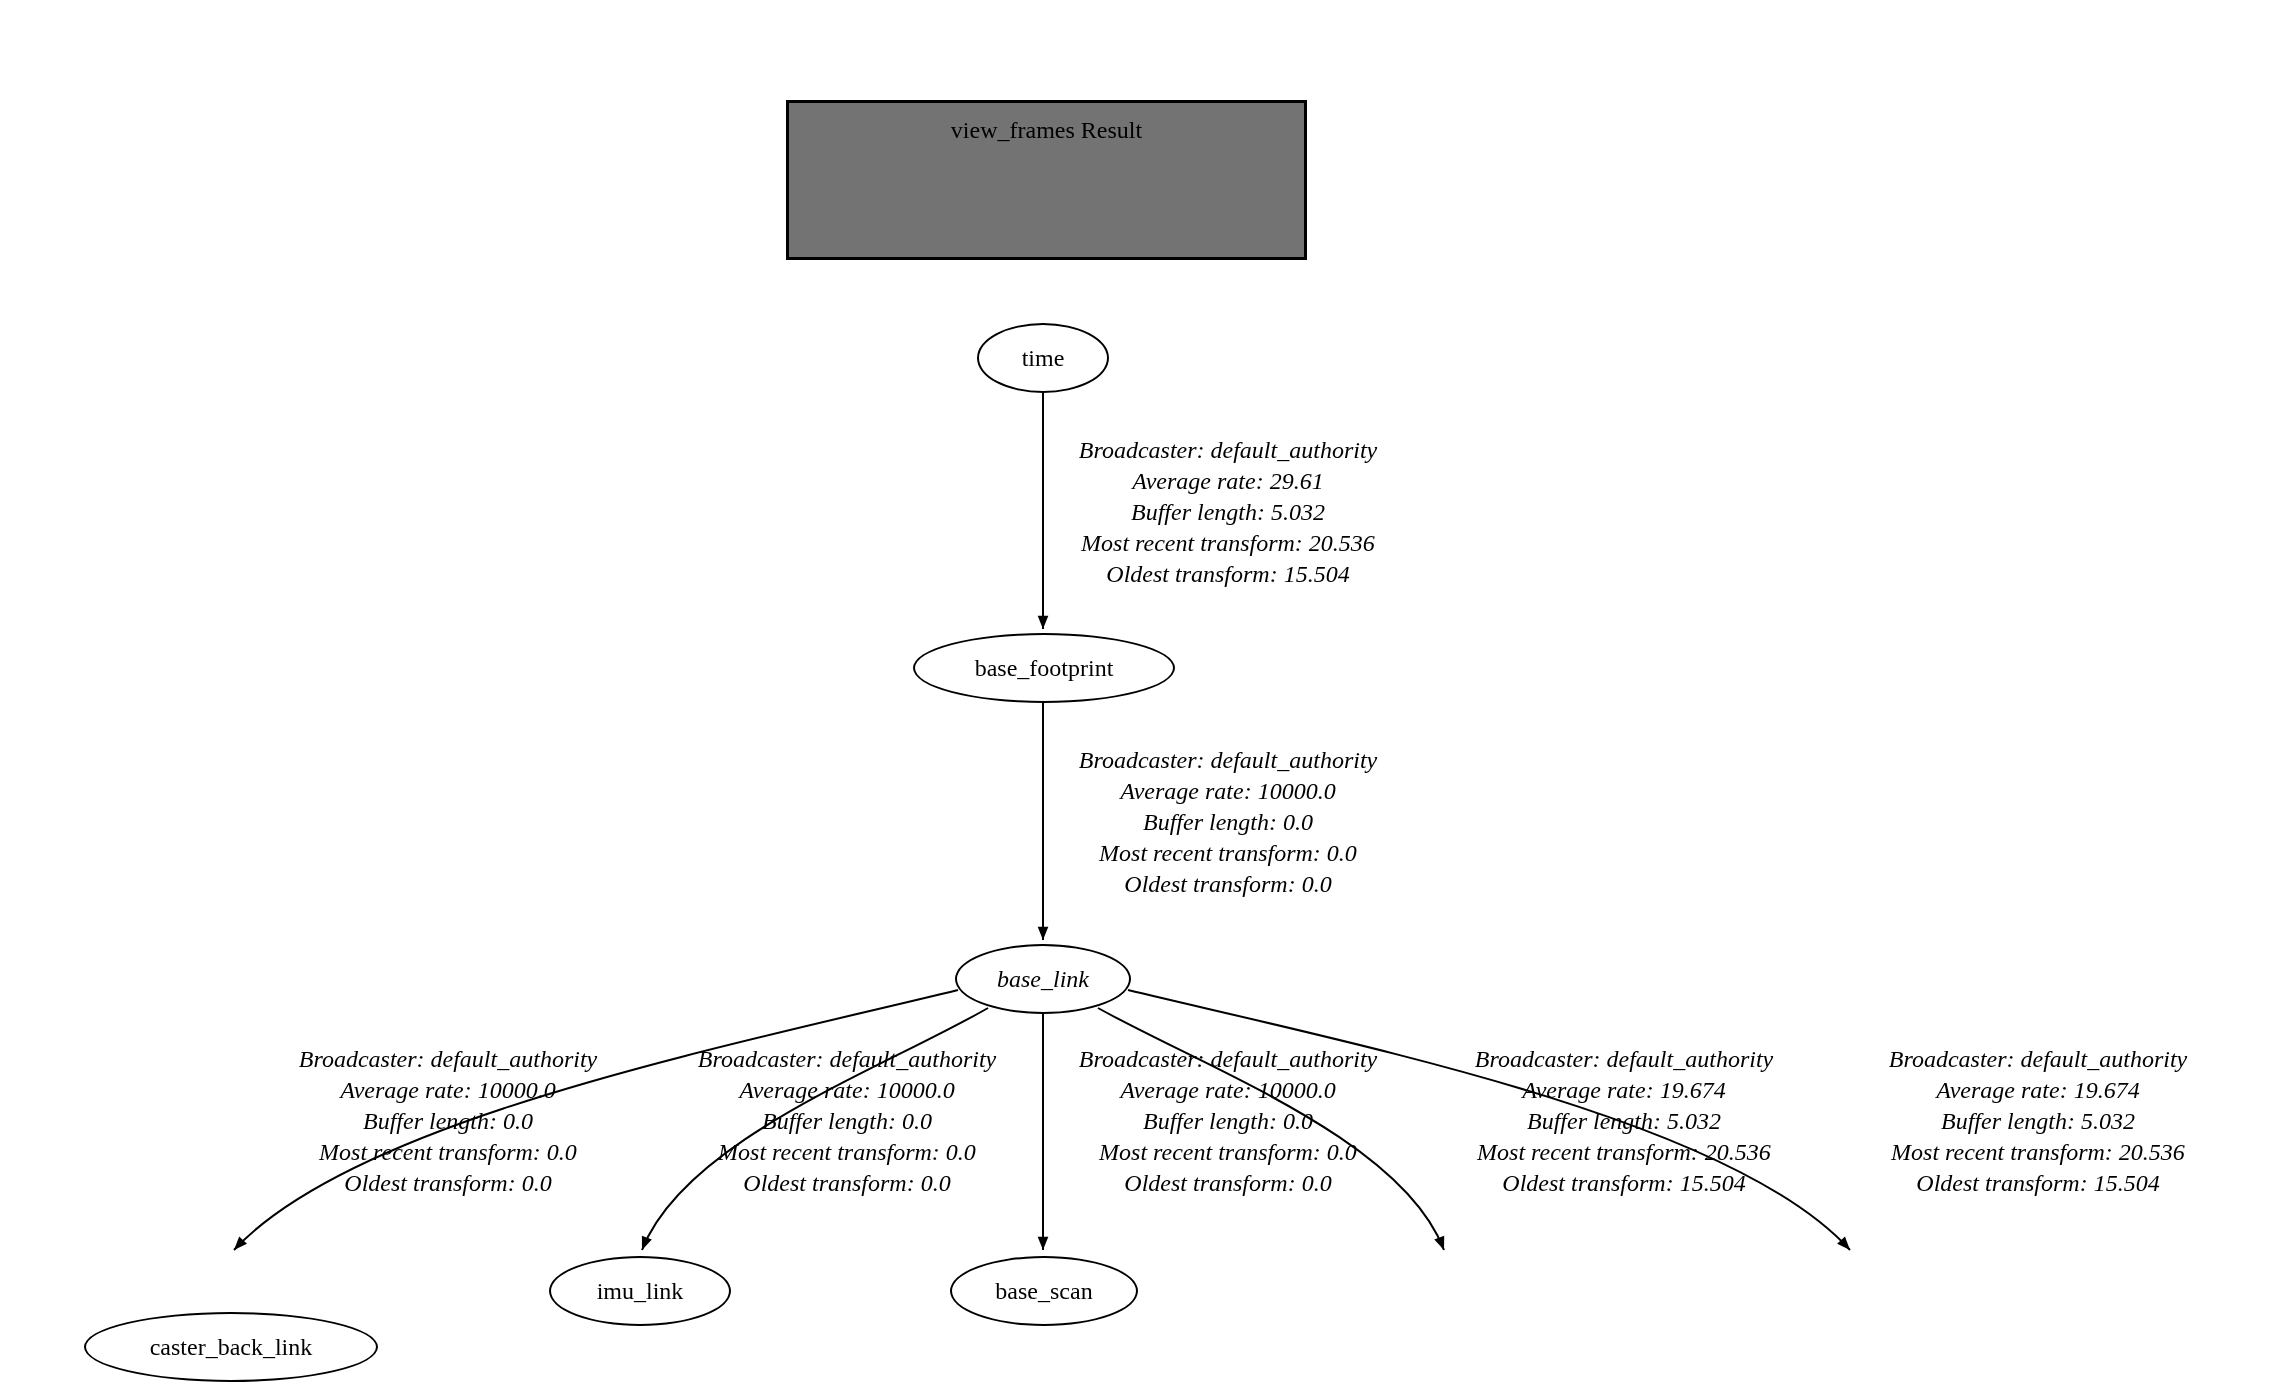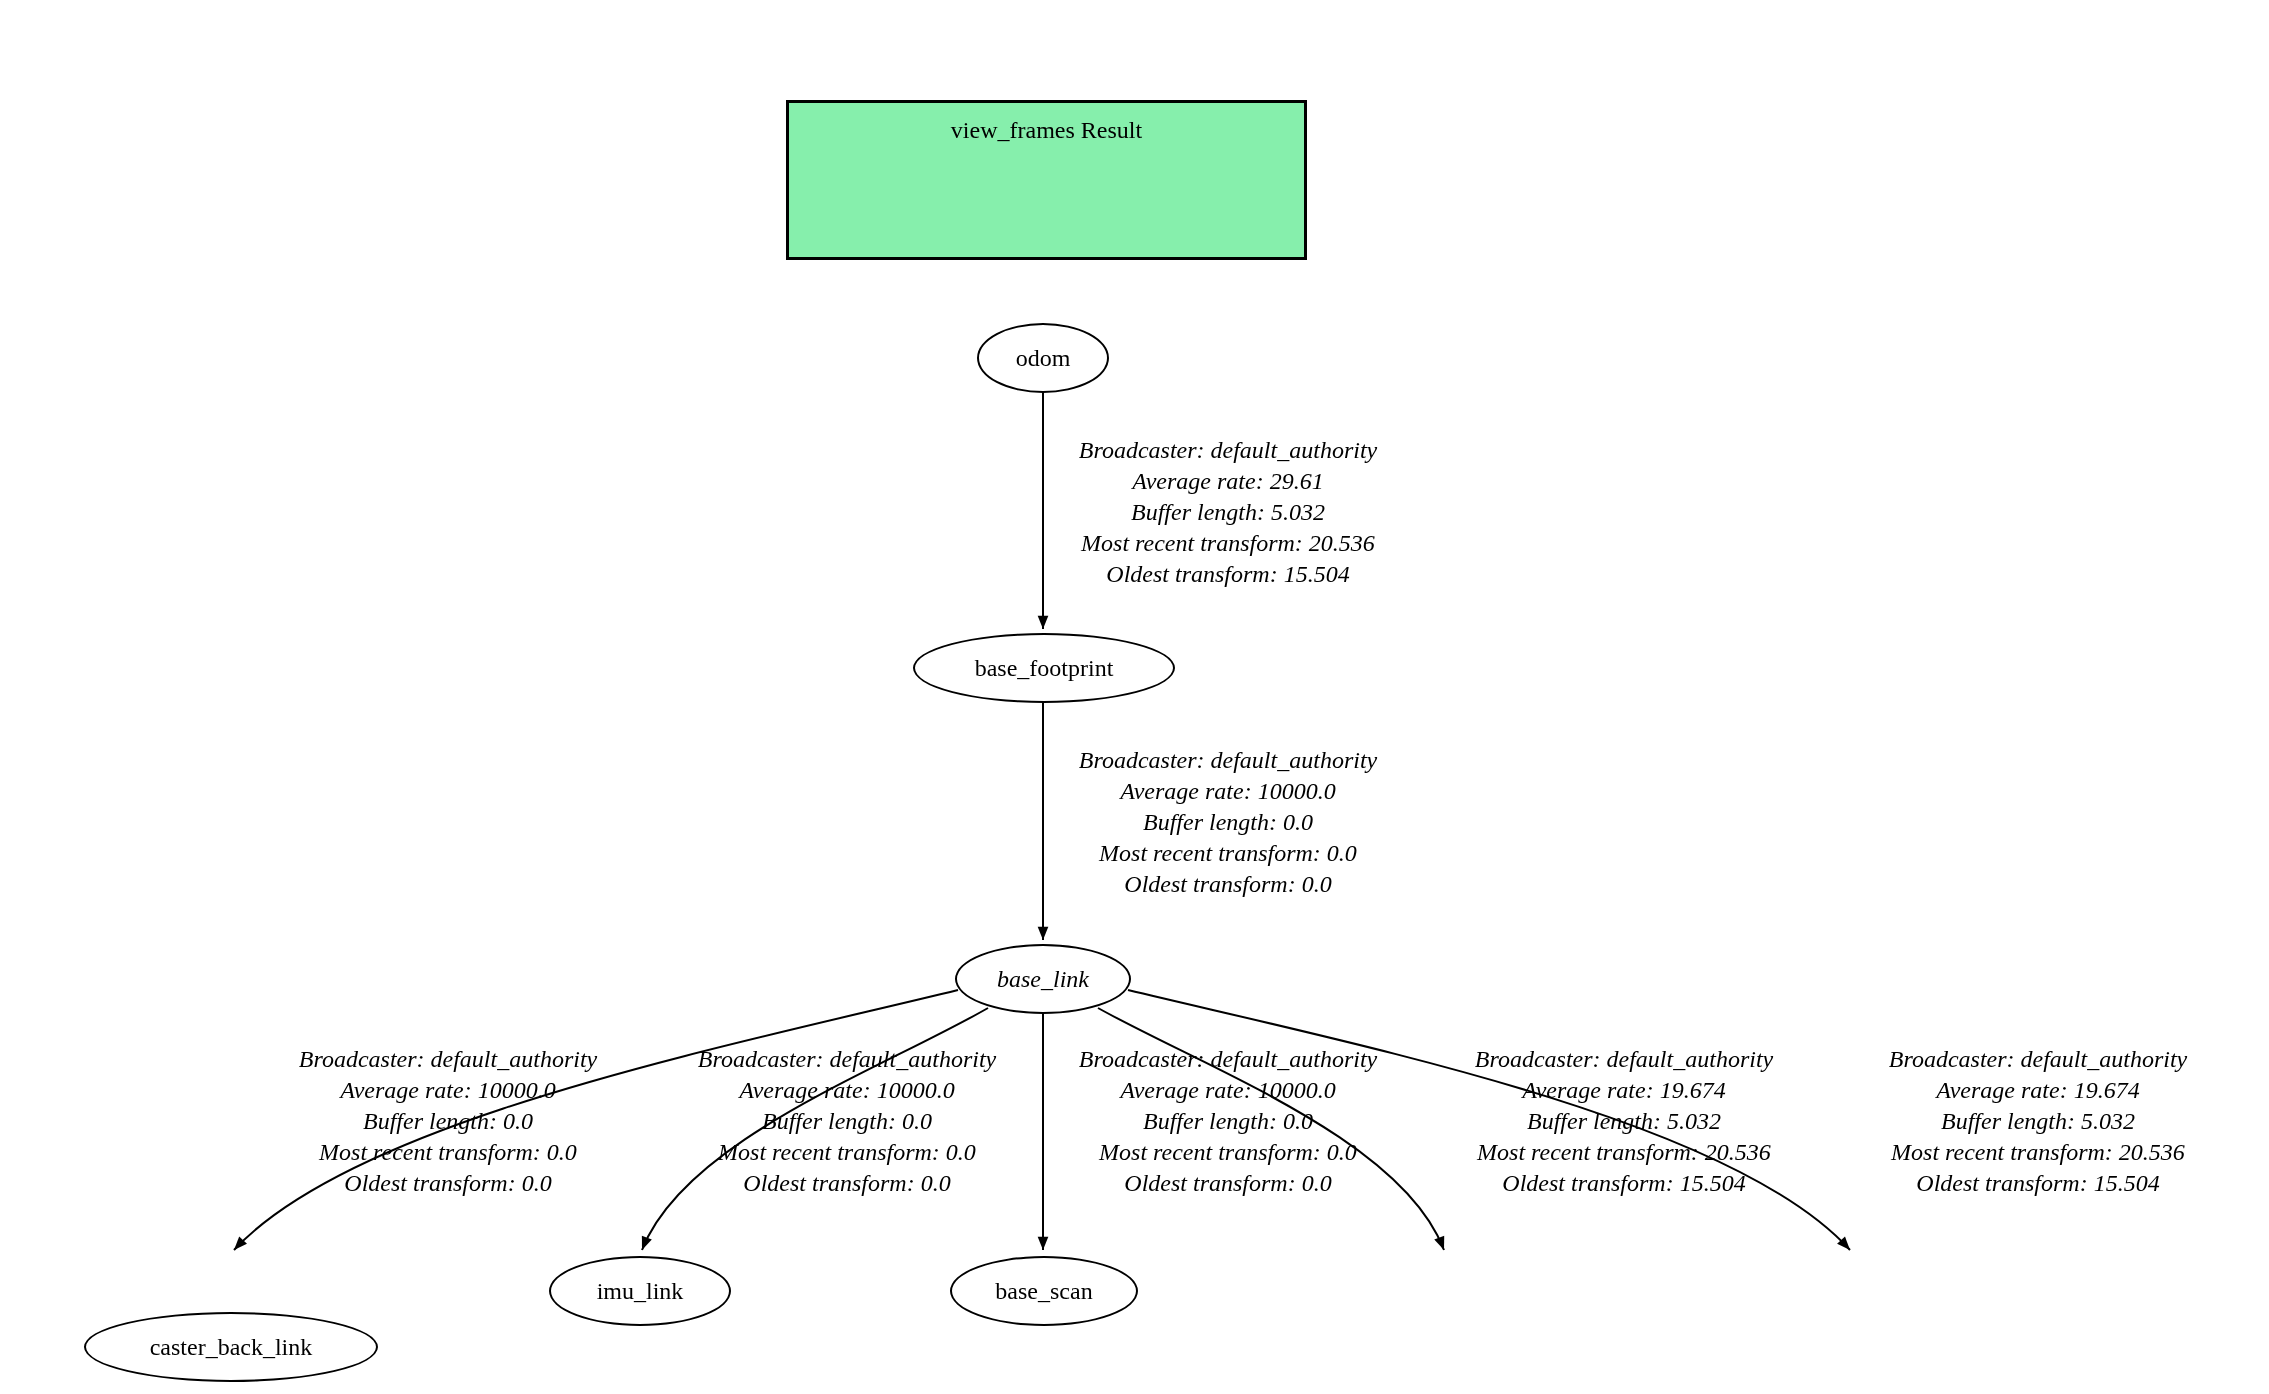--- a/index.html
+++ b/index.html
@@ -27,21 +27,21 @@
     stroke-width: 2;
   }
   .title-box {
     position: absolute;
     left: 786px;
     top: 100px;
     width: 521px;
     height: 160px;
     border: 3px solid #000000;
     box-sizing: border-box;
-    background: #86efac;
+    background: #737373;
   }
   .title-line-1 {
     position: absolute;
     top: 14px;
     left: 0;
     width: 100%;
     text-align: center;
     font-size: 24px;
     white-space: nowrap;
   }
@@ -94,21 +94,21 @@
     <path class="edge-path" d="M 1043 1014 L 1043 1250" marker-end="url(#arrow)"></path>
     <path class="edge-path" d="M 1098 1008 C 1210 1070, 1402 1140, 1444 1250" marker-end="url(#arrow)"></path>
     <path class="edge-path" d="M 1128 990 C 1370 1048, 1732 1120, 1850 1250" marker-end="url(#arrow)"></path>
   </svg>
 
   <div class="title-box">
     <div class="title-line-1">view_frames Result</div>
   </div>
 
   <div class="node" style="left:977px; top:323px; width:132px; height:70px;">
-    <span>odom</span>
+    <span>time</span>
   </div>
 
   <div class="node" style="left:913px; top:633px; width:262px; height:70px;">
     <span>base_footprint</span>
   </div>
 
   <div class="node" style="left:955px; top:944px; width:176px; height:70px;font-style:italic;">
     <span>base_link</span>
   </div>
 

